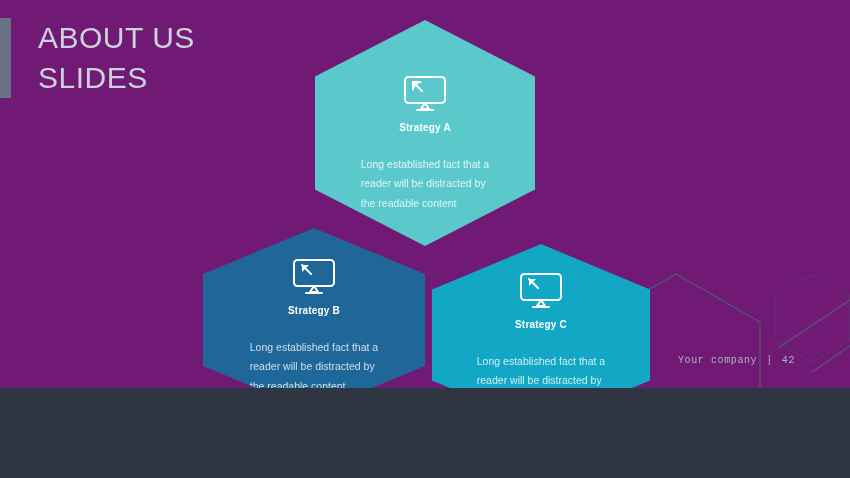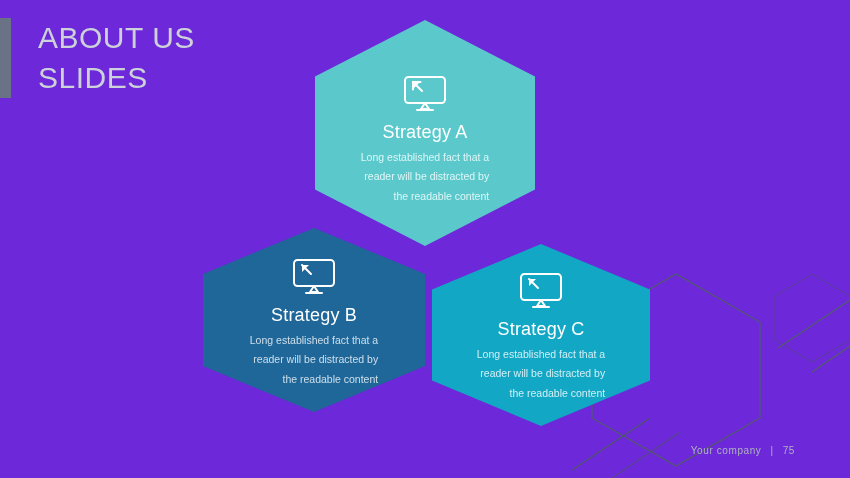--- a/index.html
+++ b/index.html
@@ -6,22 +6,22 @@
     margin: 0;
     padding: 0;
     background: #2f3541;
   }
   body {
     font-family: "Liberation Sans", sans-serif;
   }
   #slide {
     position: relative;
     width: 850px;
-    height: 478px;
-    background: #6d28d9;
+    height: 388px;
+    background: #701a75;
     overflow: hidden;
   }
 
   
   .deco-layer {
     position: absolute;
     inset: 0;
     pointer-events: none;
   }
 
@@ -55,31 +55,31 @@
     display: flex;
     flex-direction: column;
     align-items: center;
     box-sizing: border-box;
   }
   .hex-icon {
     display: block;
   }
   .hex-title {
     color: #ffffff;
-    font-weight: normal;
-    font-size: 18px;
+    font-weight: bold;
+    font-size: 10px;
     letter-spacing: 0.2px;
     margin-top: 9px;
   }
   .hex-body {
     color: #e8f4f6;
     font-size: 10.5px;
     line-height: 1.85;
-    text-align: right;
-    margin-top: 5px;
+    text-align: left;
+    margin-top: 22px;
     white-space: pre-line;
     opacity: 0.92;
   }
 
   #hex-a {
     left: 315px;  top: 20px;
     width: 220px; height: 226px;
     background: #5bc9cc;
     padding-top: 55px;
   }
@@ -103,20 +103,21 @@
   .footer {
     position: absolute;
     right: 55px;
     bottom: 22px;
     color: #aeb4c0;
     font-size: 10px;
     letter-spacing: 0.6px;
     display: flex;
     align-items: center;
     gap: 9px;
+    font-family: Liberation Mono, monospace;
   }
   .footer .sep { color: #aeb4c0; }
 </style>
 </head>
 <body>
 
 <div id="slide">
 
   <svg class="deco-layer" width="850" height="478" viewBox="0 0 850 478" fill="none">
     <polygon points="760,418 676,466 592,418 592,322 676,274 760,322" stroke="#525a6b" stroke-width="1.2" fill="none"></polygon>
@@ -172,16 +173,16 @@
     </svg>
     <div class="hex-title">Strategy C</div>
     <div class="hex-body">Long established fact that a
 reader will be distracted by
 the readable content</div>
   </div>
 
   <div class="footer">
     <span>Your company</span>
     <span class="sep">|</span>
-    <span>75</span>
+    <span>42</span>
   </div>
 
 </div>
 
 </body></html>

